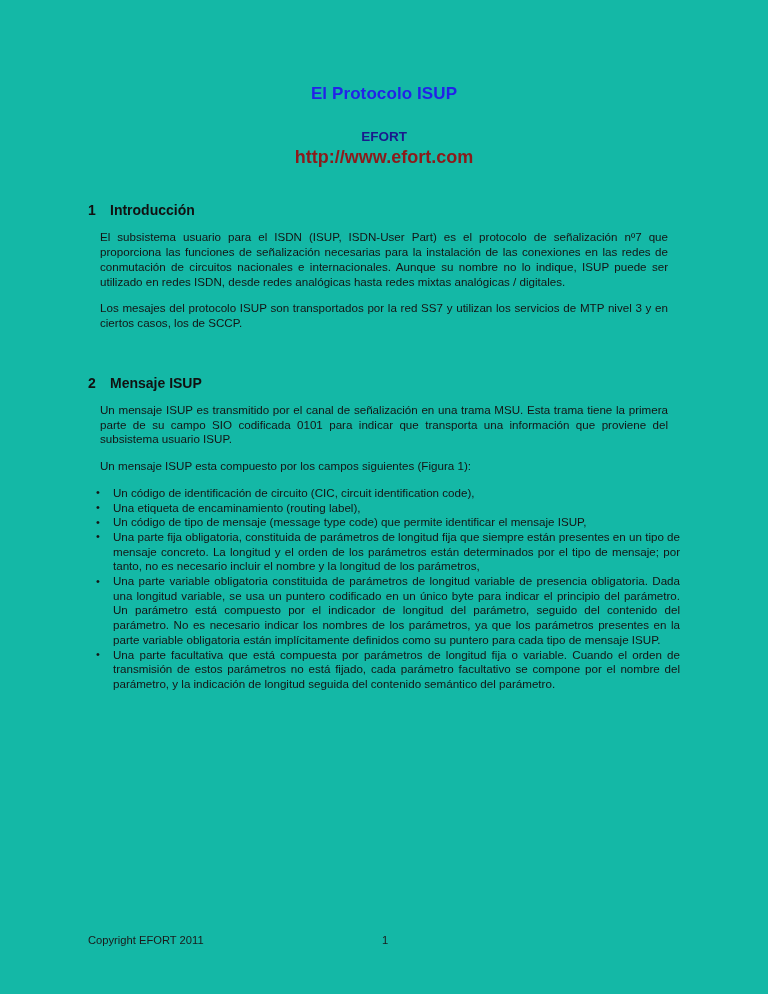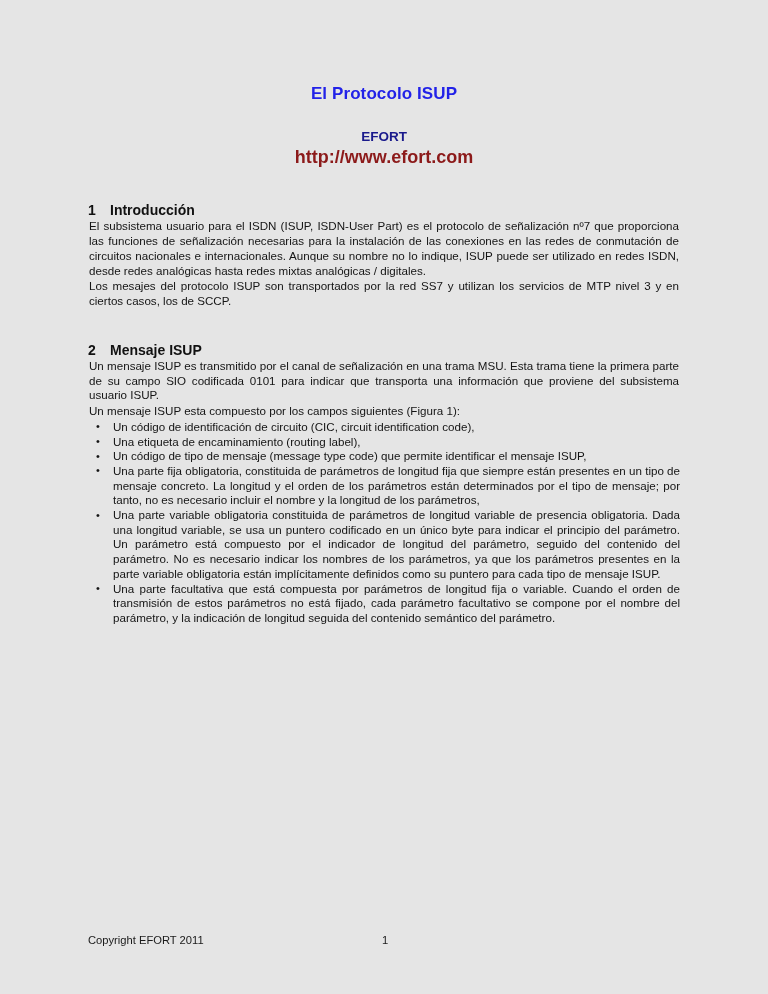--- a/index.html
+++ b/index.html
@@ -4,21 +4,21 @@
 <style>
   html, body {
     margin: 0;
     padding: 0;
     background: #ffffff;
   }
   .page {
     position: relative;
     width: 768px;
     height: 994px;
-    background: #e5e5e5;
+    background: #14b8a6;
     font-family: "Liberation Sans", sans-serif;
     color: #000000;
     overflow: hidden;
     box-sizing: border-box;
   }
   .content {
     position: absolute;
     left: 88px;
     top: 0;
     width: 592px;
@@ -65,21 +65,21 @@
     min-width: 22px;
   }
   .sec1-wrap { padding-top: 35px; }
   .sec2-wrap { padding-top: 33px; }
 
   
   p.body {
     font-size: 11.6px;
     line-height: 14.7px;
     text-align: justify;
-    margin: 1px;
+    margin: 12px;
     padding: 0;
     color: #141414;
   }
   .p-gap-lg { padding-top: 26px; }
   .p-gap-md { padding-top: 14px; }
   .p-gap-sm { padding-top: 0px; }
 
   
   ul.bullets {
     list-style: none;

